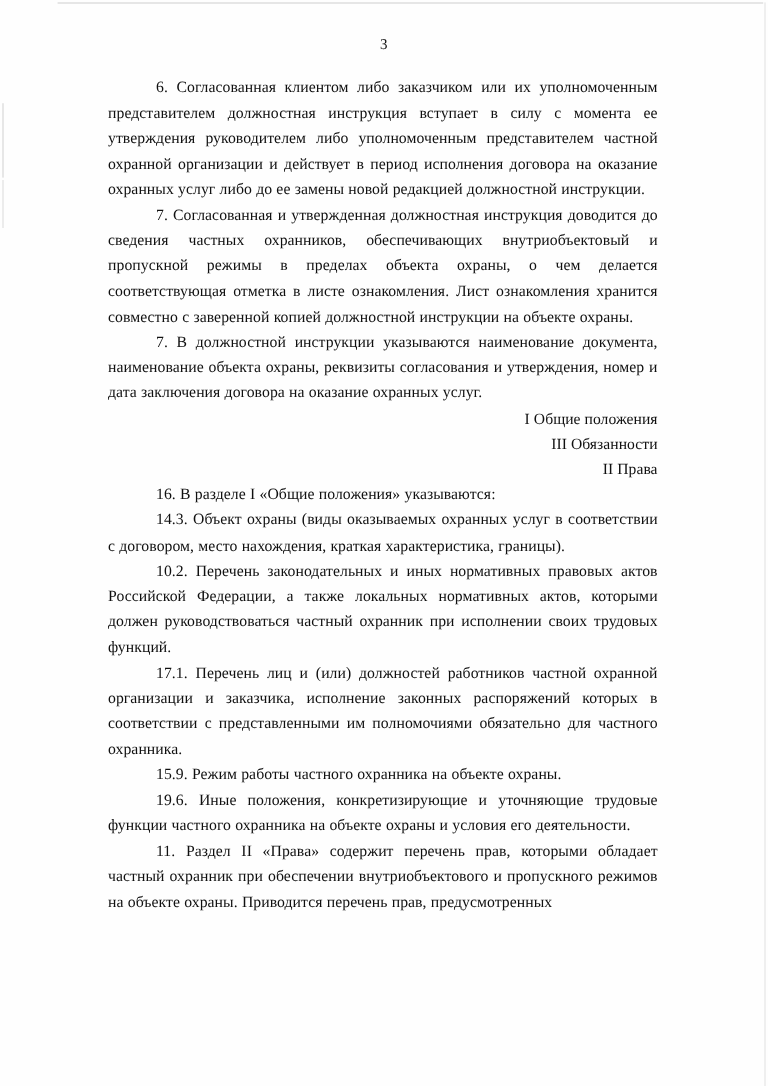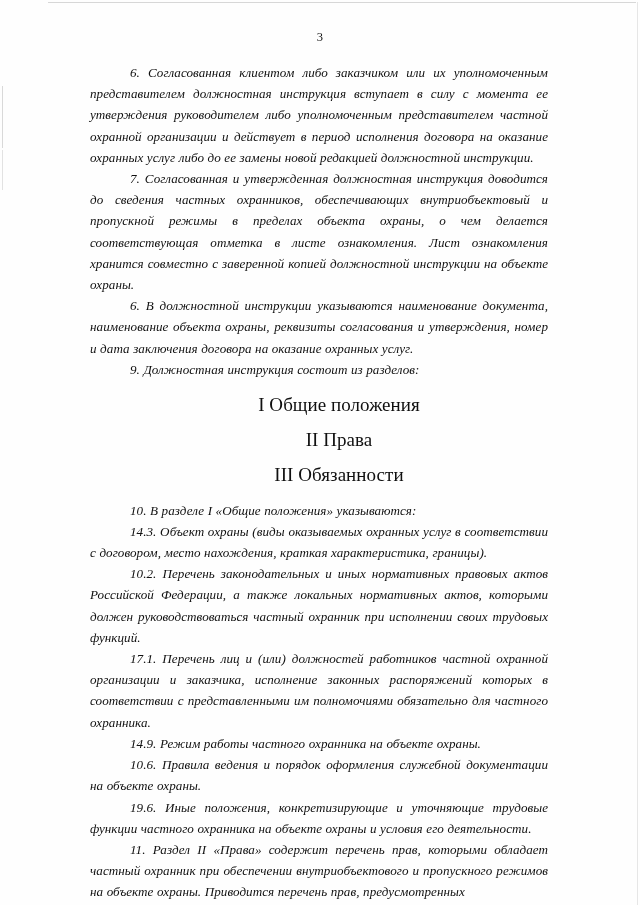--- a/index.html
+++ b/index.html
@@ -79,57 +79,54 @@
   p.para {
     margin: 0;
     text-align: justify;
     text-justify: inter-word;
     text-indent: 40px;
     font-size: 13.1px;
     line-height: 21.2px;
     letter-spacing: .05px;
     word-spacing: .2px;
     hyphens: none;
-    font-style: italic;
   }
 
   
   p.listline {
-    margin: 14px;
-    text-align: center;
+    margin: 0;
+    text-align: right;
     text-indent: 40px;
-    font-size: 19px;
+    font-size: 13px;
     line-height: 21.2px;
     letter-spacing: .05px;
     hyphens: none;
   }
 </style>
 </head>
 <body>
 
 <div class="page">
 
   <div class="scan-edge-top"></div>
   <div class="scan-edge-left"></div>
   <div class="scan-edge-left2"></div>
   <div class="scan-edge-right"></div>
 
   <div class="page-number">3</div>
 
   <div class="body-text">
       <p class="para">6. Согласованная клиентом либо заказчиком или их уполномоченным представителем должностная инструкция вступает в силу с момента ее утверждения руководителем либо уполномоченным представителем частной охранной организации и действует в период исполнения договора на оказание охранных услуг либо до ее замены новой редакцией должностной инструкции.</p>
       <p class="para">7. Согласованная и утвержденная должностная инструкция доводится до сведения частных охранников, обеспечивающих внутриобъектовый и пропускной режимы в пределах объекта охраны, о чем делается соответствующая отметка в листе ознакомления. Лист ознакомления хранится совместно с заверенной копией должностной инструкции на объекте охраны.</p>
-      <p class="para">6. В должностной инструкции указываются наименование документа, наименование объекта охраны, реквизиты согласования и утверждения, номер и дата заключения договора на оказание охранных услуг.</p>
-      <p class="para">9. Должностная инструкция состоит из разделов:</p>
+      <p class="para">7. В должностной инструкции указываются наименование документа, наименование объекта охраны, реквизиты согласования и утверждения, номер и дата заключения договора на оказание охранных услуг.</p>
       <p class="listline">I Общие положения</p>
+      <p class="listline">III Обязанности</p>
       <p class="listline">II Права</p>
-      <p class="listline">III Обязанности</p>
-      <p class="para">10. В разделе I «Общие положения» указываются:</p>
+      <p class="para">16. В разделе I «Общие положения» указываются:</p>
       <p class="para">14.3. Объект охраны (виды оказываемых охранных услуг в соответствии с договором, место нахождения, краткая характеристика, границы).</p>
       <p class="para">10.2. Перечень законодательных и иных нормативных правовых актов Российской Федерации, а также локальных нормативных актов, которыми должен руководствоваться частный охранник при исполнении своих трудовых функций.</p>
       <p class="para">17.1. Перечень лиц и (или) должностей работников частной охранной организации и заказчика, исполнение законных распоряжений которых в соответствии с представленными им полномочиями обязательно для частного охранника.</p>
-      <p class="para">14.9. Режим работы частного охранника на объекте охраны.</p>
-      <p class="para">10.6. Правила ведения и порядок оформления служебной документации на объекте охраны.</p>
+      <p class="para">15.9. Режим работы частного охранника на объекте охраны.</p>
       <p class="para">19.6. Иные положения, конкретизирующие и уточняющие трудовые функции частного охранника на объекте охраны и условия его деятельности.</p>
       <p class="para">11. Раздел II «Права» содержит перечень прав, которыми обладает частный охранник при обеспечении внутриобъектового и пропускного режимов на объекте охраны. Приводится перечень прав, предусмотренных</p>
     </div>
 
 </div>
 
 </body></html>

